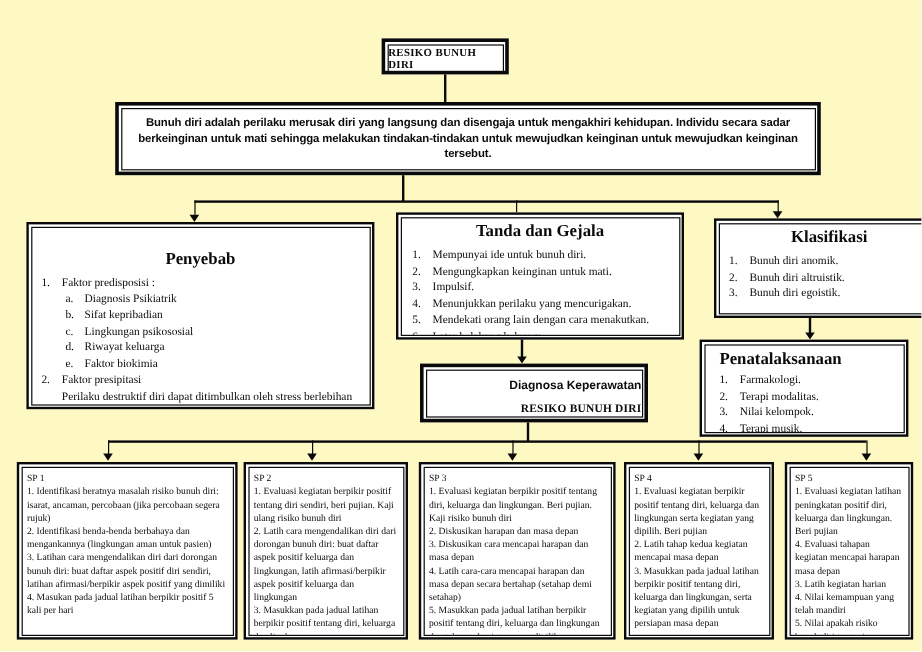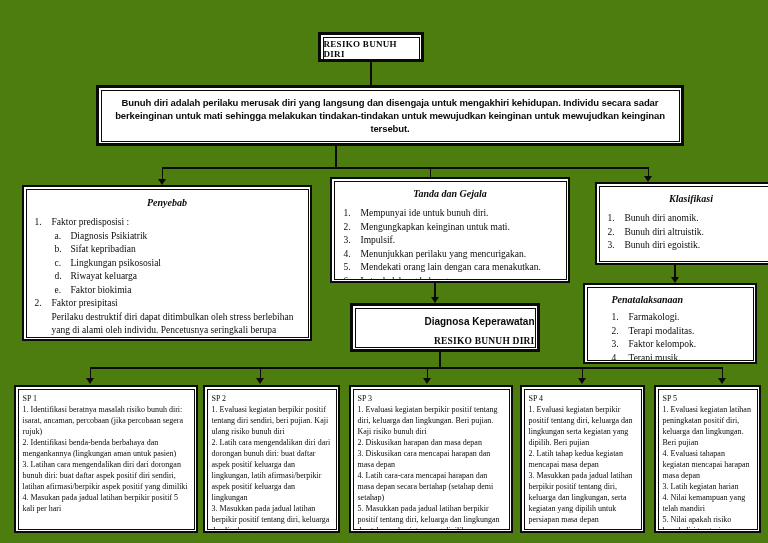--- a/index.html
+++ b/index.html
@@ -1,35 +1,35 @@
 <!DOCTYPE html>
 <html><head>
 <meta charset="utf-8">
 <style>
   html,body{margin:0;padding:0;background:#ffffff;}
-  .canvas{position:relative;width:768px;height:543px;background:#4d7c0f;overflow:hidden;
+  .canvas{position:relative;width:768px;height:543px;background:#fef9c3;overflow:hidden;
           font-family:"Liberation Serif", serif;color:#0a0a0a;}
   
   .obox{position:absolute;border:2.5px solid #0a0a0a;background:#fff;box-sizing:border-box;}
   .obox.heavy{border-width:3px;}
   .ibox{position:absolute;inset:1.5px;border:1px solid #0a0a0a;box-sizing:border-box;overflow:hidden;}
   
   .vline,.hline{position:absolute;background:#0a0a0a;}
   .vline{width:1.5px;}
   .hline{height:1.5px;}
   .arrow{position:absolute;width:0;height:0;border-left:4px solid transparent;
          border-right:4px solid transparent;border-top:6px solid #0a0a0a;}
   
   .title-box-text{display:flex;align-items:center;justify-content:center;height:100%;
       font-weight:bold;font-size:9px;letter-spacing:.3px;}
   .def-text{padding:5px 10px;text-align:center;font-family:"Liberation Sans",sans-serif;
       font-weight:bold;font-size:9.5px;line-height:13px;letter-spacing:-0.1px;}
-  .box-title{text-align:center;font-weight:bold;font-size:10px;margin-bottom:7px;font-style:italic;}
+  .box-title{text-align:center;font-weight:bold;font-size:14px;margin-bottom:7px;}
   .box-title.left{text-align:left;}
-  .listpad{padding:6px 8px;font-size:9.5px;line-height:13.5px;}
+  .listpad{padding:20px 8px;font-size:9.5px;line-height:13.5px;}
   .row{display:flex;}
   .row .num{flex:0 0 17px;}
   .row.sub{margin-left:20px;}
   .row.sub .num{flex:0 0 16px;}
   .para{margin-left:17px;}
   .pen-num{flex:0 0 22px;}
   .diag-inner{text-align:right;font-weight:bold;}
   .diag-l1{font-family:"Liberation Sans",sans-serif;font-size:10px;margin-top:7px;}
   .diag-l2{font-size:9.5px;margin-top:9px;letter-spacing:.2px;}
   .sp-pad{padding:3px 4px;font-size:8px;line-height:11px;}
@@ -142,33 +142,33 @@
         <span class="num">3.</span>
         <span>Bunuh diri egoistik.</span>
       </div>
     </div>
   </div>
 
   <div class="vline" style="left:674px;top:265px;height:13px;"></div>
   <div class="arrow" style="left:670.5px;top:277px;"></div>
 
   <div class="obox" style="left:583px;top:283px;width:174px;height:81px;">
-    <div class="ibox listpad" style="padding:5px 24px;">
+    <div class="ibox listpad" style="padding:5px 12px;">
       <div class="box-title left" style="margin-bottom:5px;">Penatalaksanaan</div>
       <div class="row">
         <span class="num pen-num">1.</span>
         <span>Farmakologi.</span>
       </div>
       <div class="row">
         <span class="num pen-num">2.</span>
         <span>Terapi modalitas.</span>
       </div>
       <div class="row">
         <span class="num pen-num">3.</span>
-        <span>Faktor kelompok.</span>
+        <span>Nilai kelompok.</span>
       </div>
       <div class="row">
         <span class="num pen-num">4.</span>
         <span>Terapi musik.</span>
       </div>
     </div>
   </div>
 
   <div class="vline" style="left:434px;top:283px;height:15px;"></div>
   <div class="arrow" style="left:430.5px;top:297px;"></div>

